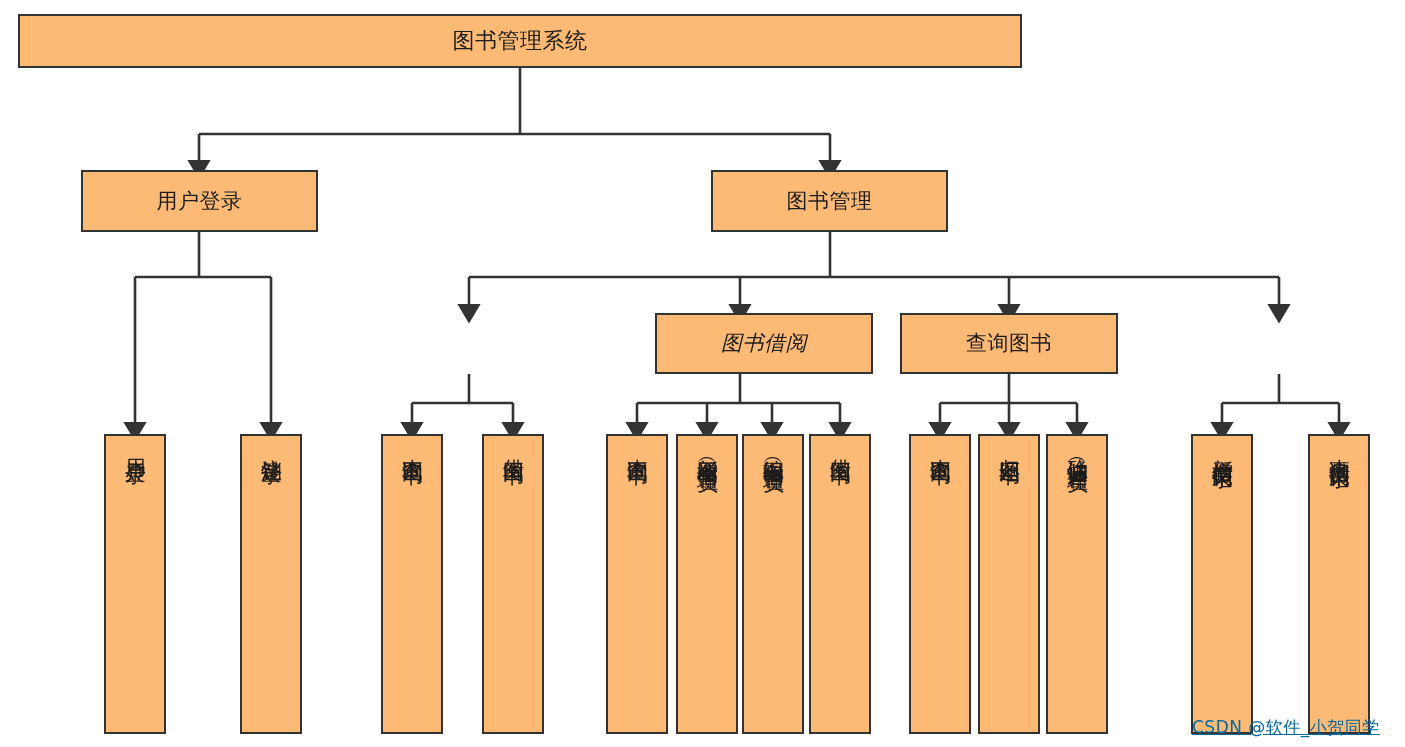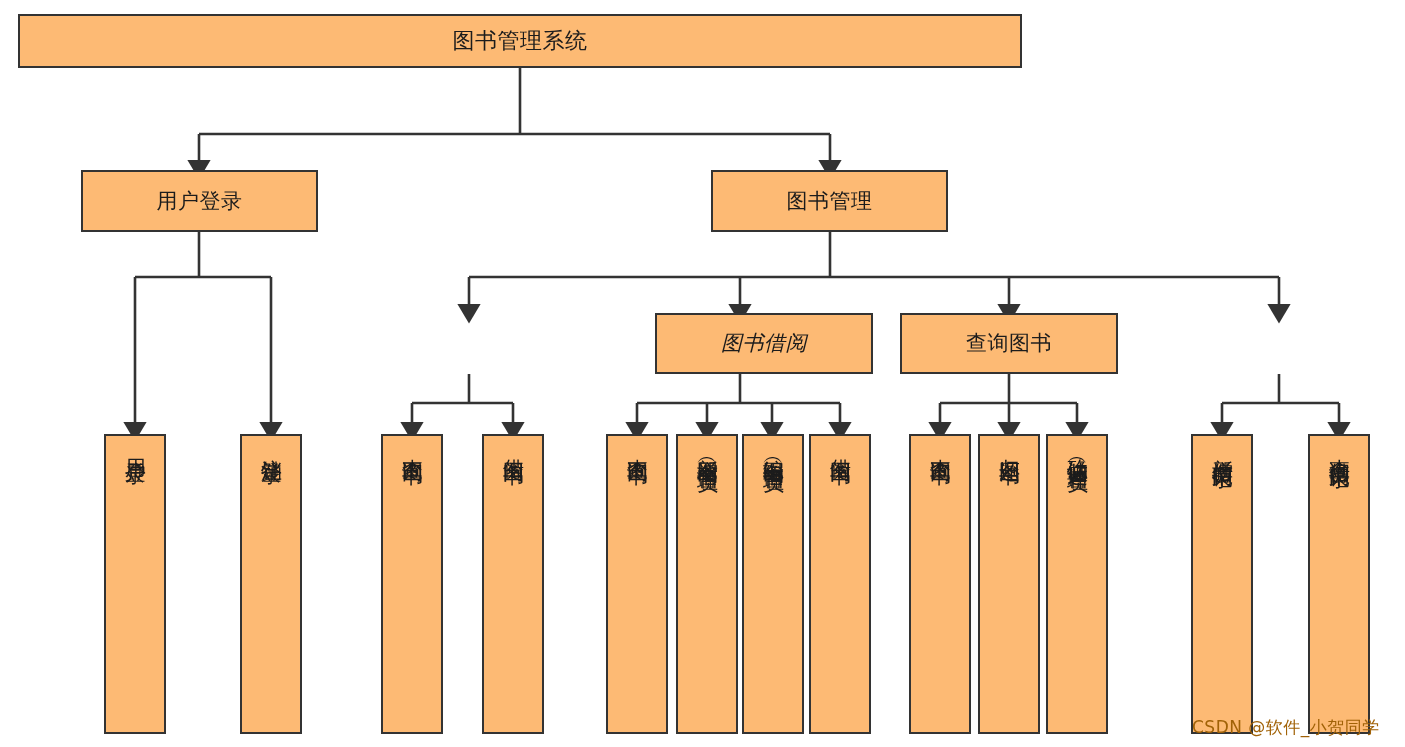--- a/index.html
+++ b/index.html
@@ -57,24 +57,25 @@
     text-orientation: upright;
     font-size: 21px;
     line-height: 1.0;
     letter-spacing: 2px;
     white-space: nowrap;
     color: #1c1c1c;
   }
   .watermark {
     position: absolute;
     font-size: 17px;
-    color: #a16207;
+    color: #0369a1;
     white-space: nowrap;
     z-index: 3;
     letter-spacing: 0.5px;
+    text-decoration: underline;
   }
 </style>
 </head>
 <body>
 
 <div id="canvas">
 
   <svg class="edges" viewBox="0 0 1405 747" xmlns="http://www.w3.org/2000/svg">
     <defs>
       <marker id="arrow" markerWidth="9" markerHeight="9" refX="1.2" refY="4.5" orient="auto" markerUnits="strokeWidth">

